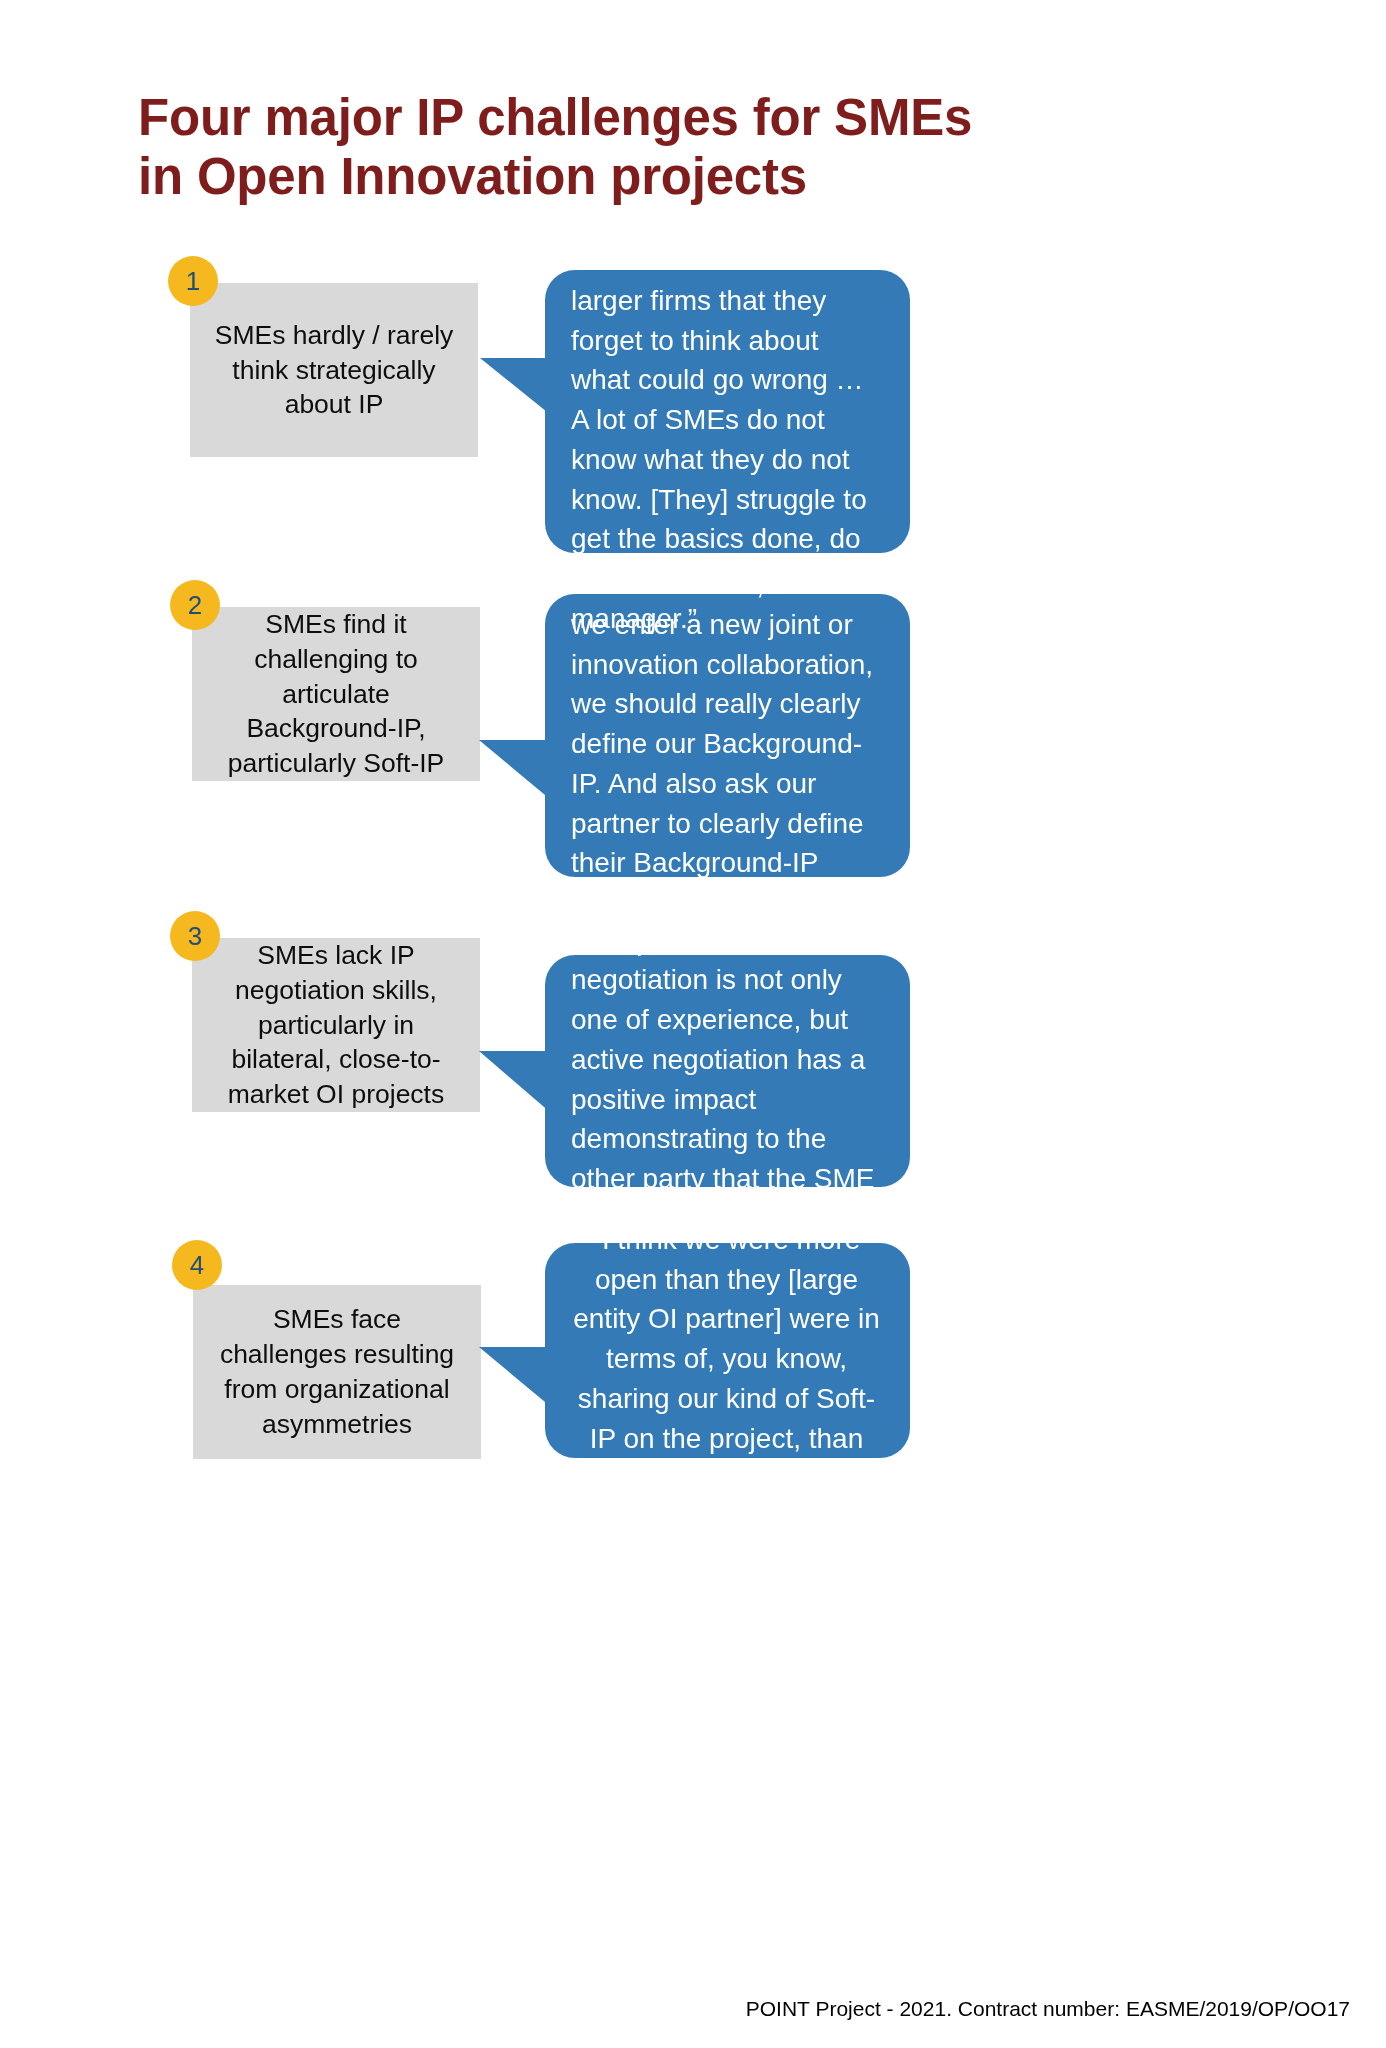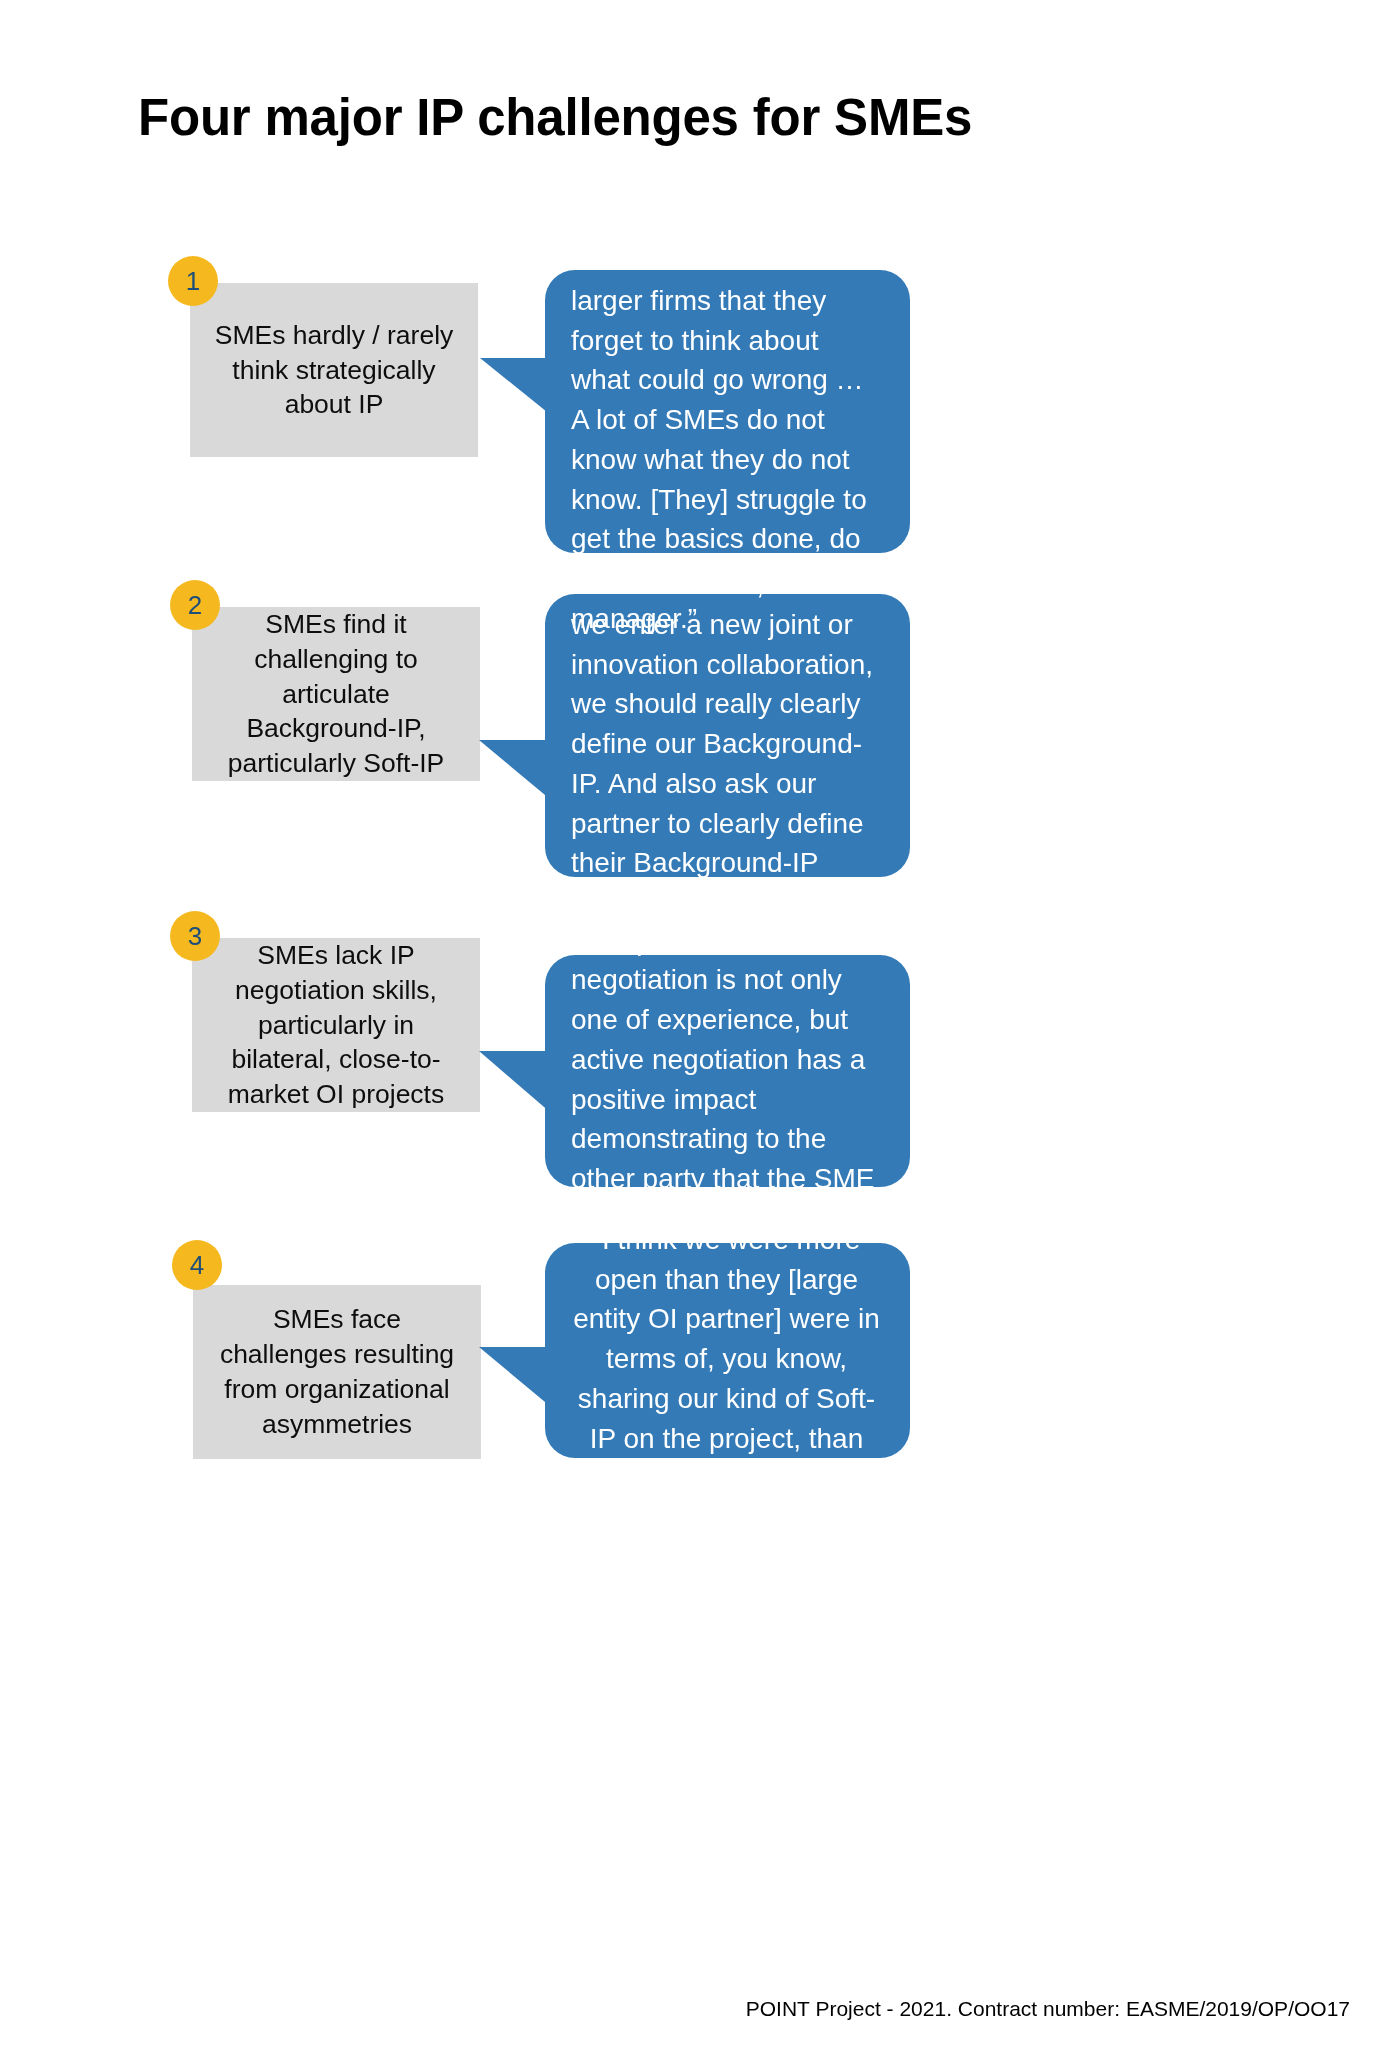--- a/index.html
+++ b/index.html
@@ -24,21 +24,21 @@
 
   
   .title {
     position: absolute;
     left: 138px;
     top: 88px;
     width: 1060px;
     font-size: 51px;
     font-weight: bold;
     line-height: 1.16;
-    color: #000000;
+    color: #7f1d1d;
     letter-spacing: -0.2px;
   }
 
   
   .row {
     position: absolute;
     left: 0;
     width: 1386px;
   }
 
@@ -118,20 +118,21 @@
     white-space: nowrap;
   }
 </style>
 </head>
 <body>
 
 <div id="slide">
 
   <div class="title">
     <div>Four major IP challenges for SMEs</div>
+    <div>in Open Innovation projects</div>
   </div>
 
   <div class="row">
 
     <div class="badge" style="left:168px; top:256px;">
       <span>1</span>
     </div>
 
     <div class="greybox" style="left:190px; top:283px; width:288px; height:174px;">
       <span>SMEs hardly / rarely think strategically about IP</span>

